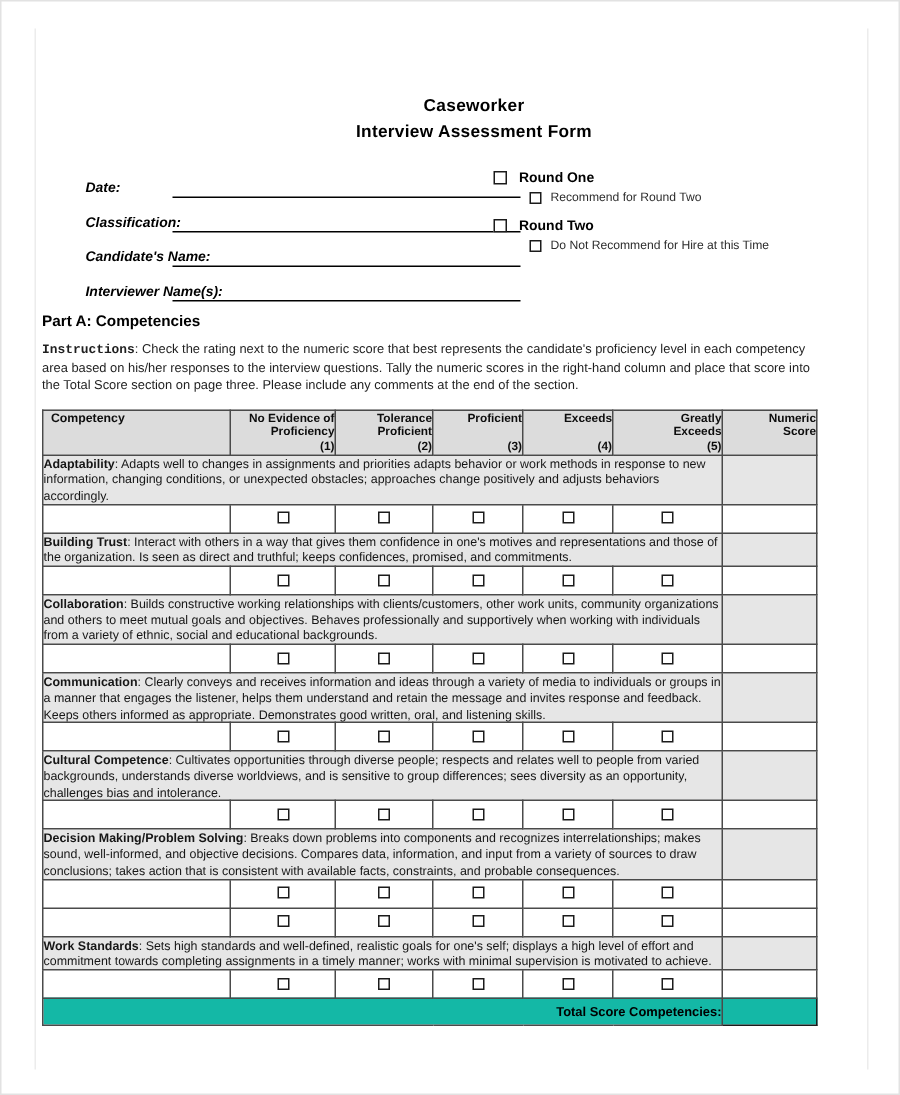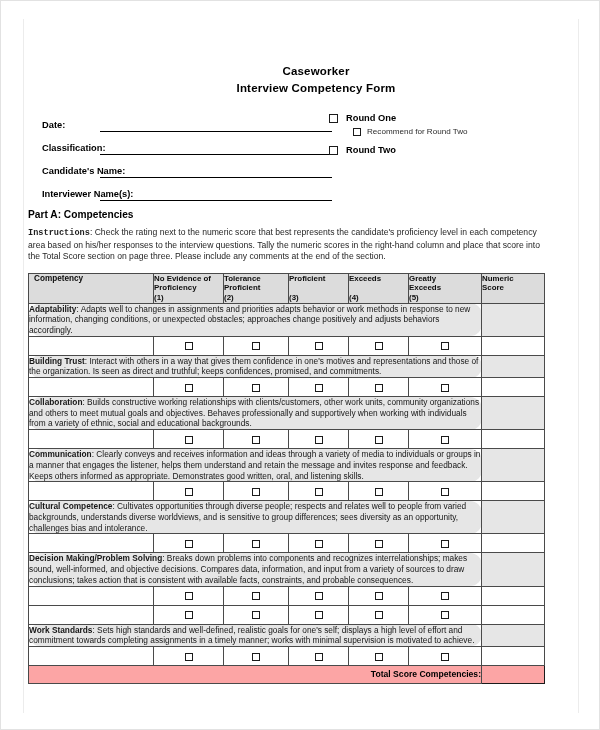--- a/index.html
+++ b/index.html
@@ -49,23 +49,24 @@
   }
 
   
   .info-area {
     position: relative;
     margin-top: 16px;
     height: 92px;
   }
   .fields {
     position: absolute;
-    left: 18px;
+    left: 33px;
     top: 0;
     width: 290px;
+    font-style: italic;
   }
   .field-row {
     display: flex;
     align-items: flex-end;
     height: 19px;
     margin-bottom: 4px;
   }
   .field-label {
     font-size: 9.3px;
     font-weight: bold;
@@ -161,38 +162,37 @@
   .comp-table td, .comp-table th {
     border: 0.8px solid #4a4a4a;
     vertical-align: top;
     padding: 0;
   }
   thead th {
     background: #dcdcdc;
     font-size: 7.9px;
     font-weight: bold;
     color: #0d0d0d;
-    text-align: left;
+    text-align: right;
     line-height: 9.6px;
     padding: 3px 1px 3px 1px;
     vertical-align: middle;
   }
   thead th.h-comp {
     text-align: left;
     padding-left: 5px;
     font-size: 8.2px;
   }
   .desc-cell {
     background: #e6e6e6;
     font-size: 8.3px;
     line-height: 10.7px;
     color: #161616;
     padding: 2px 4px 3px 5px;
     text-align: left;
-    border-radius: 12px;
   }
   .desc-cell b { font-weight: bold; }
   .score-cell {
     background: #e6e6e6;
   }
   .check-row td {
     height: 13px;
     background: #ffffff;
     text-align: center;
     vertical-align: middle;
@@ -202,21 +202,21 @@
     display: inline-block;
     width: 8px;
     height: 8px;
     box-sizing: border-box;
     border: 1.3px solid #1b1b1b;
     background: #fff;
     vertical-align: middle;
   }
   .total-row td {
     height: 17px;
-    background: #fca5a5;
+    background: #14b8a6;
     vertical-align: middle;
   }
   .total-label {
     text-align: right;
     font-size: 8.6px;
     font-weight: bold;
     color: #000;
     padding-right: 6px;
   }
   .total-box {
@@ -225,21 +225,21 @@
   }
 </style>
 </head>
 <body>
 
 <div class="page">
  <div class="sheet">
 
   <div class="title-block">
     <div class="title-line">Caseworker</div>
-    <div class="title-line">Interview Competency Form</div>
+    <div class="title-line">Interview Assessment Form</div>
   </div>
 
   <div class="info-area">
 
     <div class="fields">
       <div class="field-row f-date">
         <span class="field-label">Date:</span>
         <span class="field-line"></span>
       </div>
       <div class="field-row f-class">
@@ -262,20 +262,24 @@
         <span class="round-head-label">Round One</span>
       </div>
       <div class="round-opt">
         <span class="cb cb-sm"></span>
         <span class="round-opt-label">Recommend for Round Two</span>
       </div>
 
       <div class="round-head round-two-head">
         <span class="cb"></span>
         <span class="round-head-label">Round Two</span>
+      </div>
+      <div class="round-opt">
+        <span class="cb cb-sm"></span>
+        <span class="round-opt-label">Do Not Recommend for Hire at this Time</span>
       </div>
     </div>
   </div>
 
   <div class="part-a">
     <div class="part-a-title">Part A:  Competencies</div>
     <div class="instructions">
       <b>Instructions</b><span>: Check the rating next to the numeric score that best represents the candidate's proficiency level in each competency area based on his/her responses to the interview questions. Tally the numeric scores in the right-hand column and place that score into the Total Score section on page three. Please include any comments at the end of the section.</span>
     </div>
   </div>

